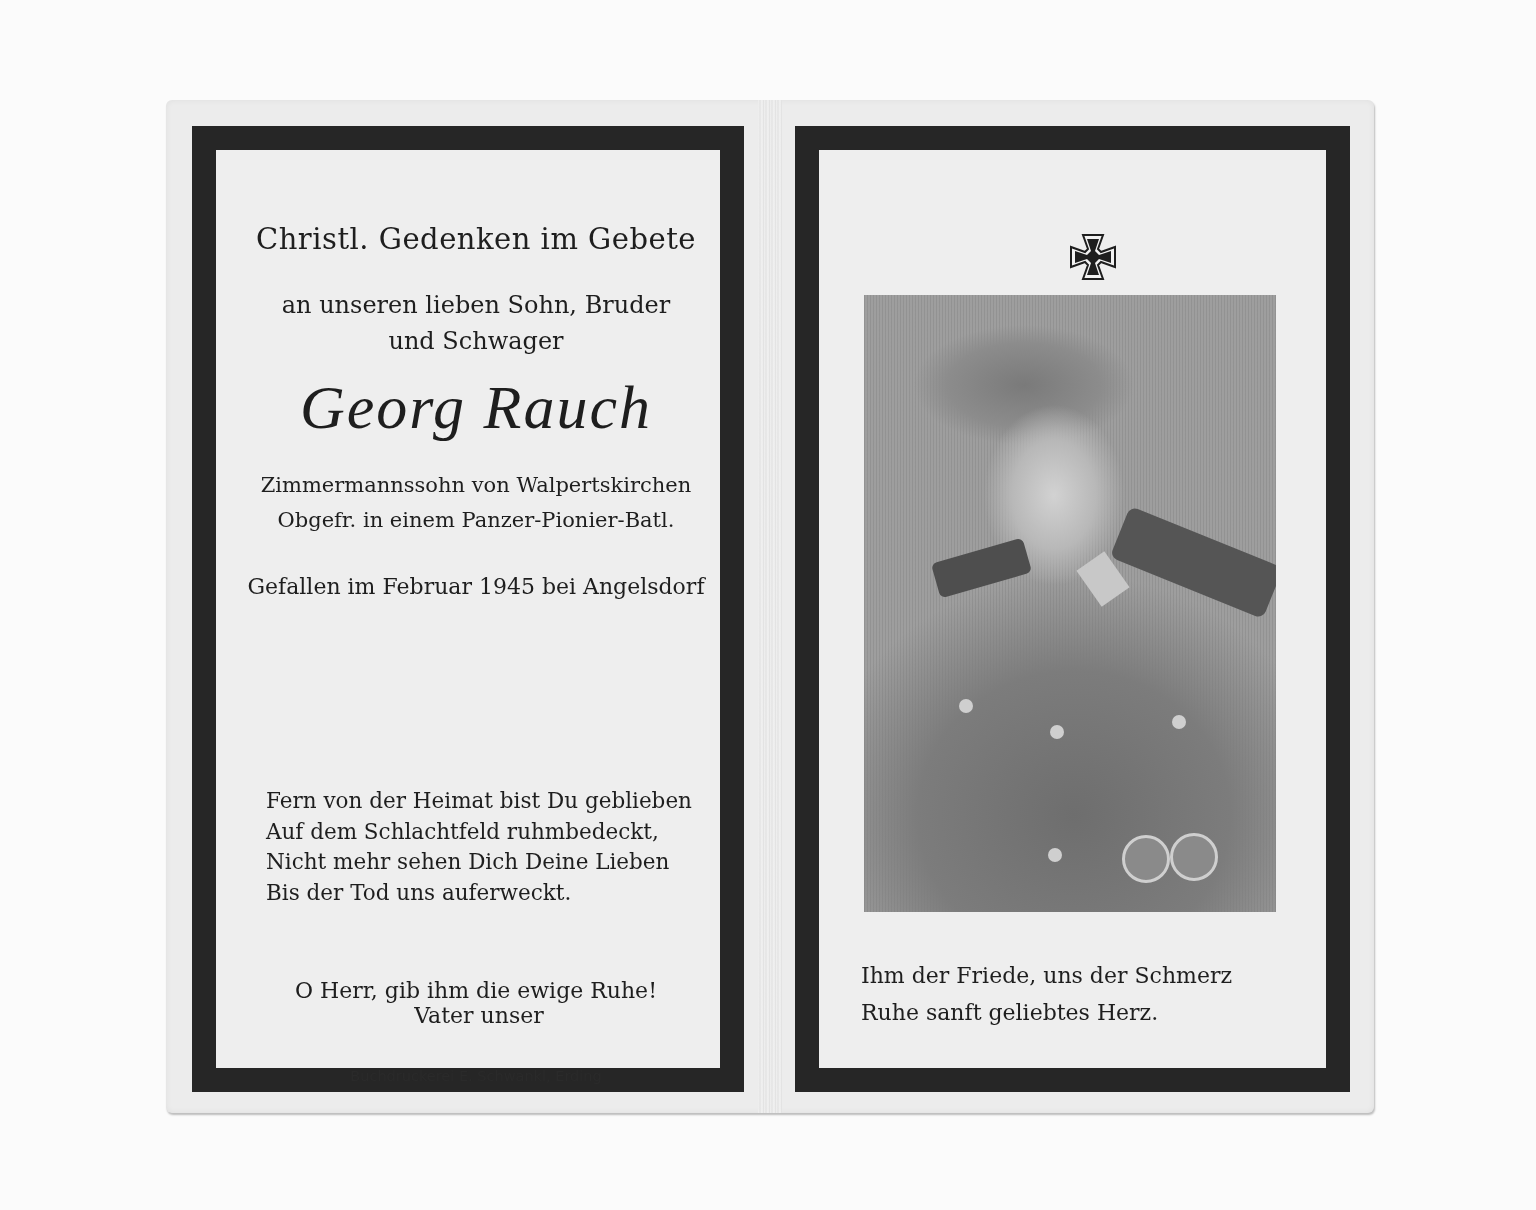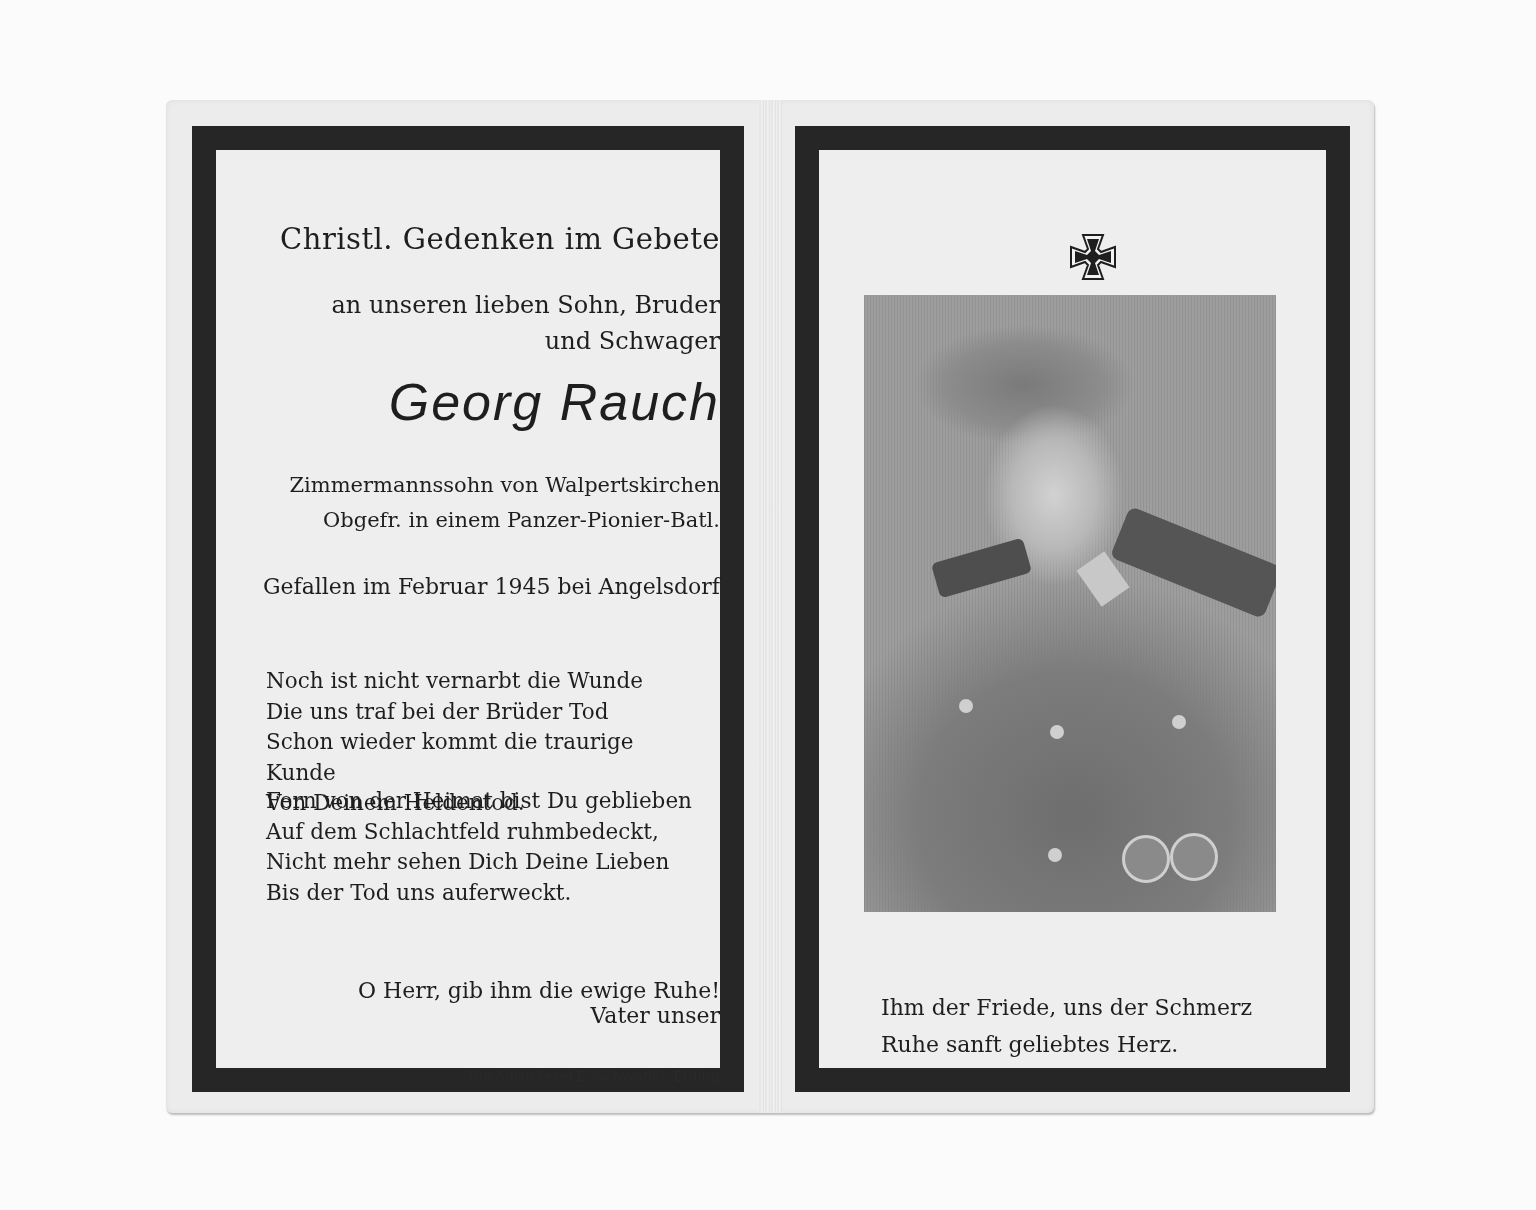--- a/index.html
+++ b/index.html
@@ -32,33 +32,33 @@
       box-sizing: border-box;
       border: 24px solid #262626;
       background: #eeeeee;
     }
     .frame.left { left: 192px; width: 552px; }
     .frame.right { left: 795px; width: 555px; }
     .inner {
       position: absolute; left: 0; top: 0; right: 0; bottom: 0;
       color: #1e1e1e;
     }
-    .center { text-align: right; padding-left: 16px; }
+    .center { text-align: center; padding-left: 16px; }
     .heading {
       position: absolute; left: 0; right: 0; top: 72px;
       font-size: 29px; letter-spacing: 0.5px;
     }
     .sub {
       position: absolute; left: 0; right: 0; top: 137px;
       font-size: 24px; line-height: 36px;
     }
     .name {
       position: absolute; left: 0; right: 0; top: 222px;
-      font-size: 52px; font-style: italic; letter-spacing: 2px;
-      font-family: Liberation Sans, sans-serif;
+      font-size: 62px; font-style: italic; letter-spacing: 2px;
+      font-family: Liberation Serif, serif;
     }
     .occupation {
       position: absolute; left: 0; right: 0; top: 318px;
       font-size: 21px; line-height: 35px;
     }
     .death {
       position: absolute; left: 0; right: 0; top: 418px;
       font-size: 22px; line-height: 37px;
     }
     .poem {
@@ -96,22 +96,22 @@
         #9a9a9a;
       overflow: hidden;
     }
     .photo .collar-l { position: absolute; left: 70px; top: 255px; width: 95px; height: 36px; background: #4e4e4e; transform: rotate(-16deg); border-radius: 6px; }
     .photo .collar-r { position: absolute; left: 250px; top: 240px; width: 165px; height: 55px; background: #555; transform: rotate(22deg); border-radius: 8px; }
     .photo .collar-tab { position: absolute; left: 222px; top: 262px; width: 34px; height: 44px; background: #c8c8c8; transform: rotate(-35deg); }
     .photo .button { position: absolute; width: 14px; height: 14px; border-radius: 50%; background: #cfcfcf; }
     .photo .badge { position: absolute; width: 42px; height: 42px; border-radius: 50%; border: 3px solid #cfcfcf; background: #8a8a8a; }
     .caption {
       position: absolute; left: 0; right: 0; top: 807px;
-      padding-left: 62px;
-      font-size: 22px; line-height: 37px; margin-top: 32px;
+      padding-left: 42px;
+      font-size: 22px; line-height: 37px;
     }
   </style>
 </head>
 <body>
 
 <div class="card"></div>
 <div class="fold"></div>
 
 <div class="frame left">
   <div class="inner">
@@ -120,26 +120,20 @@
       <div>an unseren lieben Sohn, Bruder</div>
       <div>und Schwager</div>
     </div>
     <div class="name center">Georg Rauch</div>
     <div class="occupation center">
       <div>Zimmermannssohn von Walpertskirchen</div>
       <div>Obgefr. in einem Panzer-Pionier-Batl.</div>
     </div>
     <div class="death center">
       <div>Gefallen im Februar 1945 bei Angelsdorf</div>
-    </div>
-    <div class="poem s1">
-      <div>Noch ist nicht vernarbt die Wunde</div>
-      <div>Die uns traf bei der Brüder Tod</div>
-      <div>Schon wieder kommt die traurige Kunde</div>
-      <div>Von Deinem Heldentod.</div>
     </div>
     <div class="poem s2">
       <div>Fern von der Heimat bist Du geblieben</div>
       <div>Auf dem Schlachtfeld ruhmbedeckt,</div>
       <div>Nicht mehr sehen Dich Deine Lieben</div>
       <div>Bis der Tod uns auferweckt.</div>
     </div>
     <div class="prayer center">O Herr, gib ihm die ewige Ruhe!</div>
     <div class="vater center">Vater unser</div>
     <div class="printer center">Buchdruckerei E. Schwankl, Erding</div>

